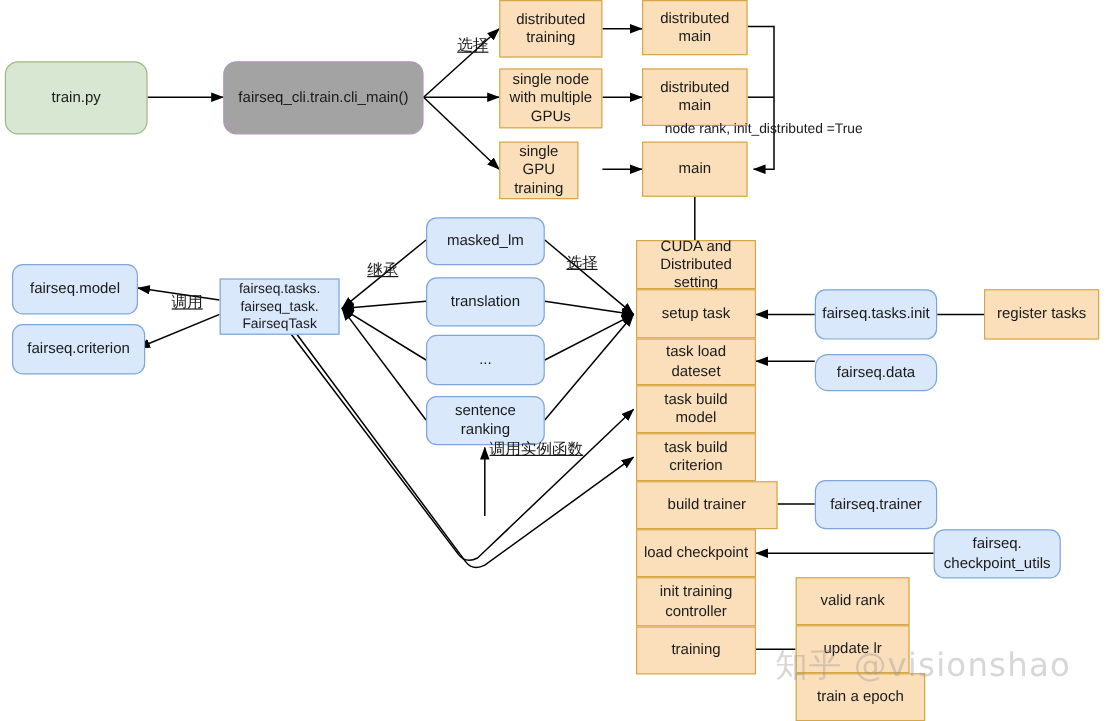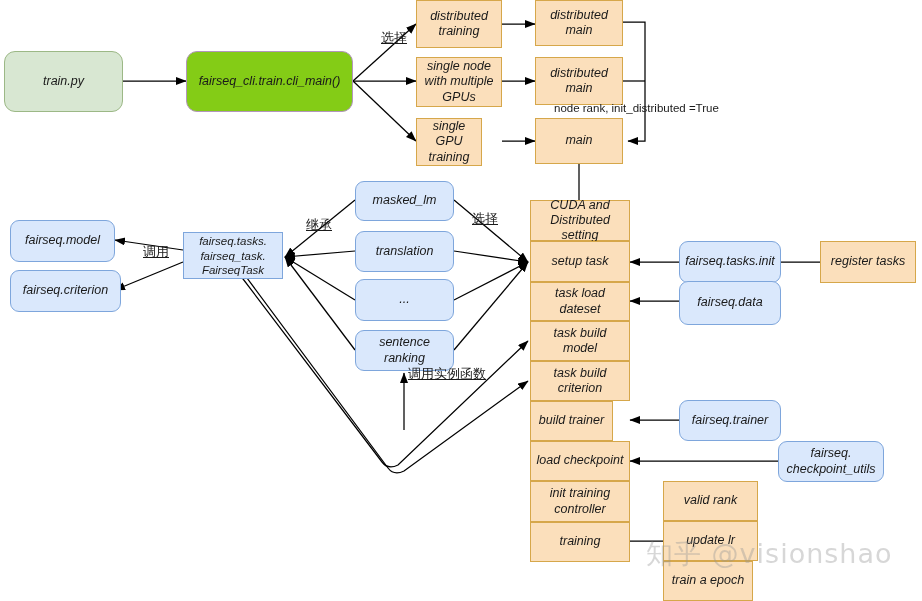--- a/index.html
+++ b/index.html
@@ -23,29 +23,28 @@
     display: flex;
     align-items: center;
     justify-content: center;
     text-align: center;
     font-size: 12.5px;
     line-height: 1.22;
     color: #1a1a1a;
     white-space: pre-line;
     padding: 6px 4px;
     z-index: 3;
-    font-style: italic;
   }
   .green {
     background: #d8e7d2;
     border: 1.4px solid #9cb886;
     border-radius: 11px;
   }
   .purple {
-    background: #84cc16;
+    background: #a3a3a3;
     border: 1.4px solid #b296bc;
     border-radius: 11px;
   }
   .orange {
     background: #fbdfbb;
     border: 1.2px solid #d6a котор;
     border-radius: 0;
   }
   .orange {
     background: #fbdfbb;
@@ -154,44 +153,44 @@
 <div class="node orange" style="left:535px; top:57px; width:88px; height:48px;">distributed
 main</div>
 <div class="node orange" style="left:535px; top:118px; width:88px; height:46px;">main</div>
 
 <div class="node orange" style="left:530px; top:200px; width:100px; height:41px;">CUDA and
 Distributed setting</div>
 <div class="node orange" style="left:530px; top:241px; width:100px; height:41px;">setup task</div>
 <div class="node orange" style="left:530px; top:282px; width:100px; height:39px;">task load dateset</div>
 <div class="node orange" style="left:530px; top:321px; width:100px; height:40px;">task build model</div>
 <div class="node orange" style="left:530px; top:361px; width:100px; height:40px;">task build criterion</div>
-<div class="node orange" style="left:530px; top:401px; width:83px; height:40px;">build trainer</div>
+<div class="node orange" style="left:530px; top:401px; width:118px; height:40px;">build trainer</div>
 <div class="node orange" style="left:530px; top:441px; width:100px; height:40px;">load checkpoint</div>
 <div class="node orange" style="left:530px; top:481px; width:100px; height:41px;">init training
 controller</div>
 <div class="node orange" style="left:530px; top:522px; width:100px; height:40px;">training</div>
 
 <div class="node orange" style="left:663px; top:481px; width:95px; height:40px;">valid rank</div>
 <div class="node orange" style="left:663px; top:521px; width:95px; height:40px;">update lr</div>
-<div class="node orange" style="left:663px; top:561px; width:90px; height:40px;">train a epoch</div>
+<div class="node orange" style="left:663px; top:561px; width:108px; height:40px;">train a epoch</div>
 
 <div class="node blue" style="left:10px; top:220px; width:105px; height:42px;">fairseq.model</div>
 <div class="node blue" style="left:10px; top:270px; width:111px; height:42px;">fairseq.criterion</div>
 
 <div class="node blue-sq" style="left:183px; top:232px; width:100px; height:47px; font-size:11.5px;">fairseq.tasks.
 fairseq_task.
 FairseqTask</div>
 
 <div class="node blue" style="left:355px; top:181px; width:99px; height:40px;">masked_lm</div>
 <div class="node blue" style="left:355px; top:231px; width:99px; height:41px;">translation</div>
 <div class="node blue" style="left:355px; top:279px; width:99px; height:42px;">...</div>
 <div class="node blue" style="left:355px; top:330px; width:99px; height:41px;">sentence ranking</div>
 
 <div class="node blue" style="left:679px; top:241px; width:102px; height:42px;">fairseq.tasks.init</div>
-<div class="node blue" style="left:679px; top:281px; width:102px; height:44px;">fairseq.data</div>
+<div class="node blue" style="left:679px; top:295px; width:102px; height:31px;border-radius:11px;">fairseq.data</div>
 <div class="node orange" style="left:820px; top:241px; width:96px; height:42px;">register tasks</div>
 <div class="node blue" style="left:679px; top:400px; width:102px; height:41px;">fairseq.trainer</div>
 <div class="node blue" style="left:778px; top:441px; width:106px; height:41px;">fairseq.
 checkpoint_utils</div>
 
 <div class="edge-label cjk" style="left:381px; top:29px;">选择</div>
 <div class="edge-label" style="left:554px; top:102px; font-size:11.5px;">node rank, init_distributed =True</div>
 <div class="edge-label cjk" style="left:306px; top:216px;">继承</div>
 <div class="edge-label cjk" style="left:472px; top:210px;">选择</div>
 <div class="edge-label cjk" style="left:143px; top:243px;text-align:center;">调用</div>

